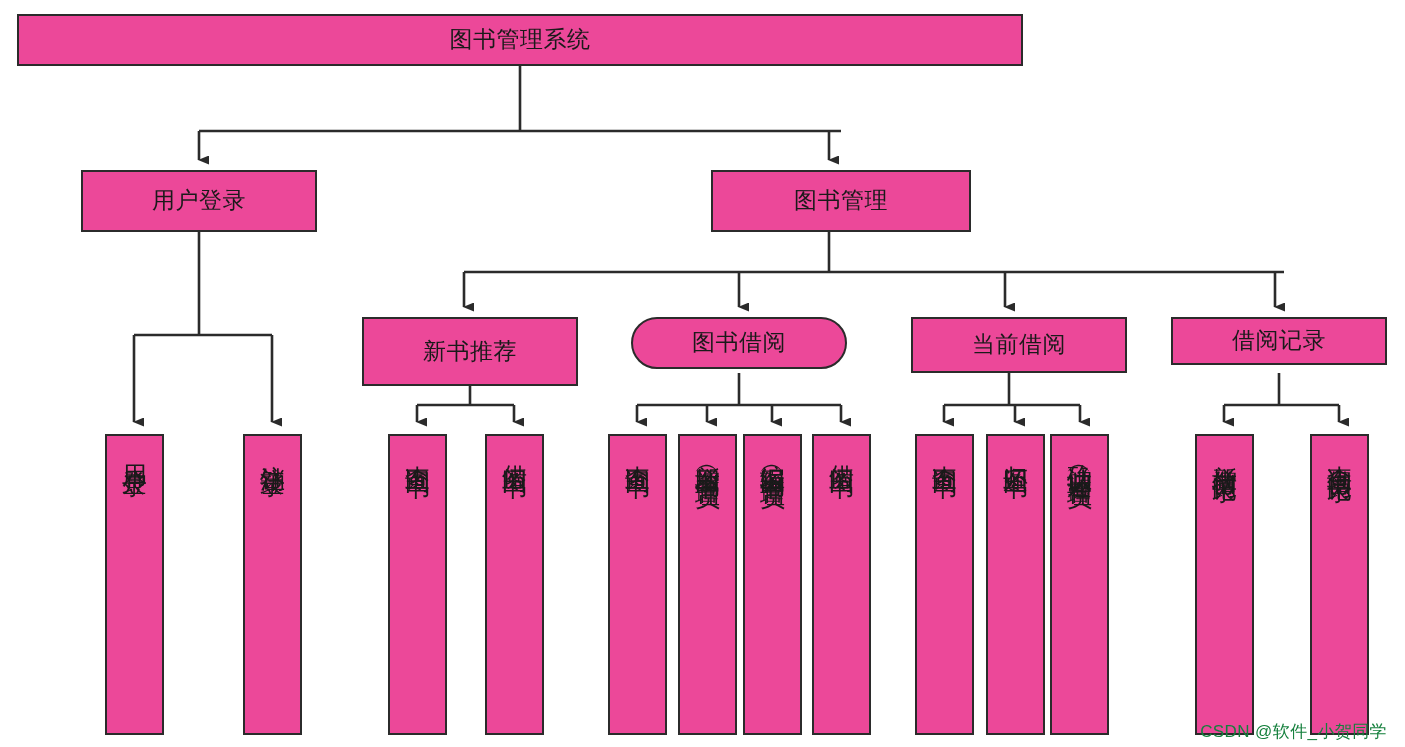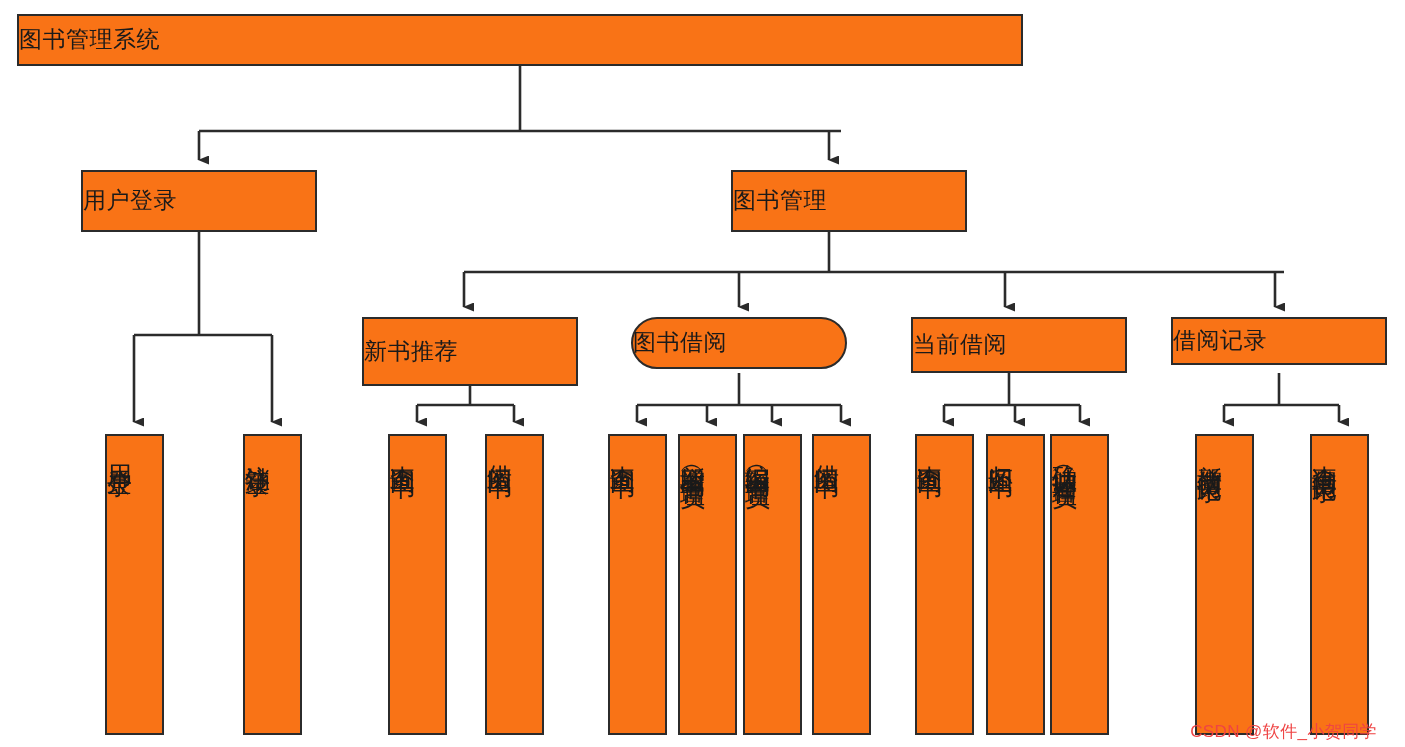--- a/index.html
+++ b/index.html
@@ -22,25 +22,25 @@
     position: absolute;
     left: 0;
     top: 0;
     width: 1405px;
     height: 747px;
     pointer-events: none;
   }
   .node {
     position: absolute;
     box-sizing: border-box;
-    background: #f97316;
+    background: #ec4899;
     border: 2px solid #2b2b2b;
     display: flex;
     align-items: center;
-    justify-content: flex-start;
+    justify-content: center;
     color: #1a1a1a;
   }
   .node .node-label {
     display: block;
     text-align: center;
     line-height: 1.12;
     letter-spacing: 0.5px;
   }
   
   .node.horiz .node-label {
@@ -56,24 +56,24 @@
     writing-mode: vertical-rl;
     text-orientation: upright;
     font-size: 25px;
     line-height: 1.0;
     letter-spacing: 3px;
     white-space: nowrap;
     max-height: 100%;
   }
   #watermark {
     position: absolute;
-    right: 28px;
+    right: 18px;
     bottom: 4px;
     font-size: 17px;
-    color: #ef4444;
+    color: #15803d;
     white-space: nowrap;
     letter-spacing: 0.4px;
     margin-left: 40px;
   }
 </style>
 </head>
 <body>
 
 <div id="diagram-root">
 
@@ -127,21 +127,21 @@
     </g>
   </svg>
 
   <div class="node horiz" style="left:17px; top:14px; width:1006px; height:52px;">
     <span class="node-label">图书管理系统</span>
   </div>
 
   <div class="node horiz" style="left:81px; top:170px; width:236px; height:62px;">
     <span class="node-label">用户登录</span>
   </div>
-  <div class="node horiz" style="left:711px; top:170px; width:236px; height:62px;margin-left:20px;">
+  <div class="node horiz" style="left:711px; top:170px; width:260px; height:62px;">
     <span class="node-label">图书管理</span>
   </div>
 
   <div class="node horiz" style="left:362px; top:317px; width:216px; height:69px;">
     <span class="node-label">新书推荐</span>
   </div>
   <div class="node horiz" style="left:631px; top:317px; width:216px; height:52px;border-radius:27px;">
     <span class="node-label">图书借阅</span>
   </div>
   <div class="node horiz" style="left:911px; top:317px; width:216px; height:56px;">

